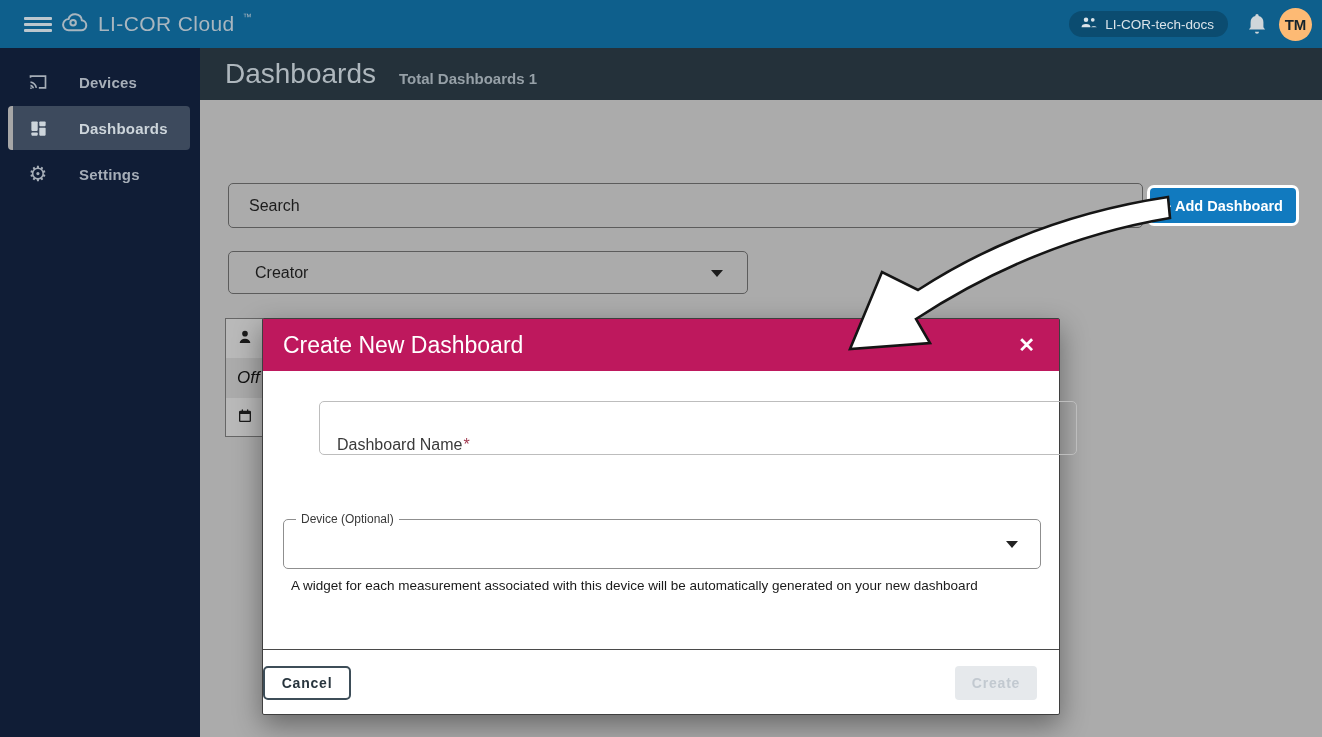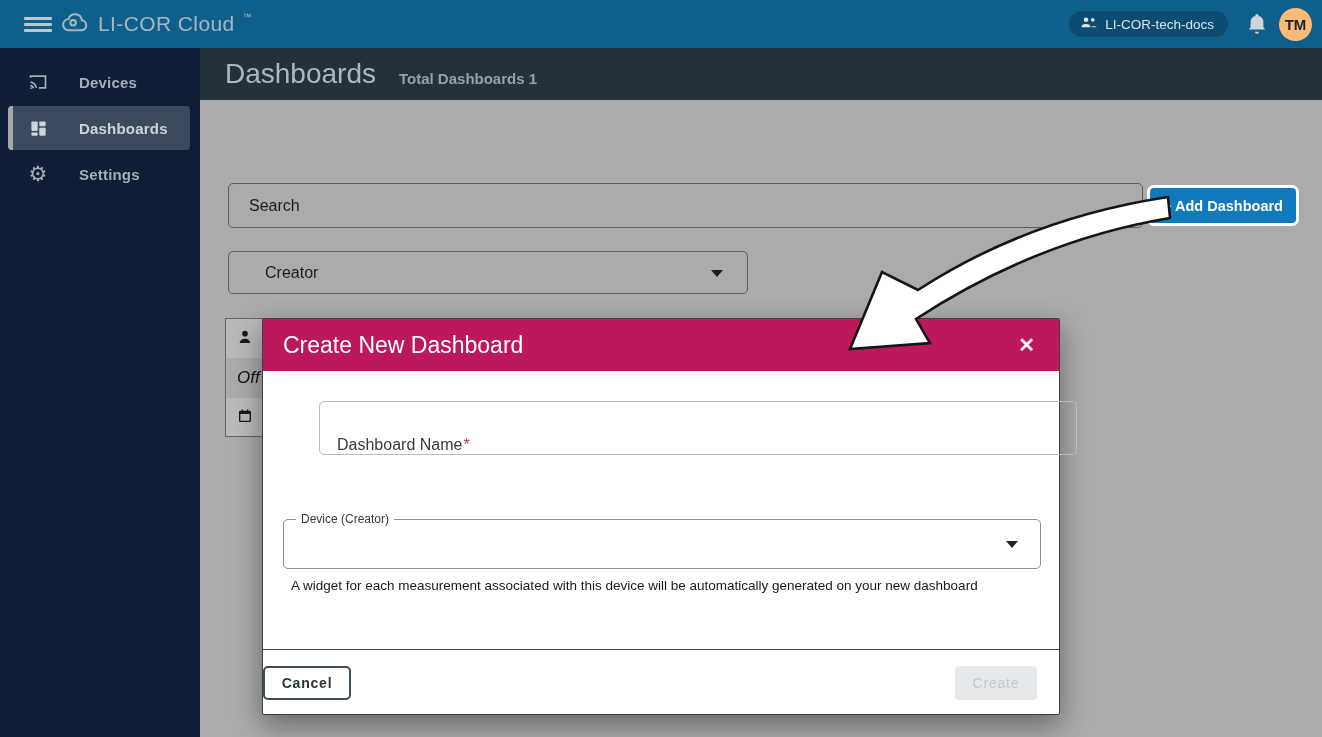--- a/index.html
+++ b/index.html
@@ -27,21 +27,21 @@
   .gear-glyph { font-size:21px; line-height:20px; color:#a6aeb8; }
 
   
   .page-header { position:absolute; left:200px; top:48px; width:1122px; height:52px; background:#24313a; display:flex; align-items:center; z-index:4; }
   .page-title { color:#aeb7bd; font-size:28px; font-weight:500; margin-left:25px; }
   .page-subtitle { color:#96a0a7; font-size:15px; font-weight:600; margin-left:23px; margin-top:8px; }
 
   
   .search-field { position:absolute; left:228px; top:183px; width:915px; height:45px; background:transparent; border:1px solid #5c5c5c; border-radius:5px; font-family:"Liberation Sans",sans-serif; font-size:16px; color:#1c1c1c; padding-left:20px; outline:none; }
   .search-field::placeholder { color:#1c1c1c; opacity:1; }
-  .select-box { position:absolute; left:228px; top:251px; width:520px; height:43px; border:1px solid #5c5c5c; border-radius:5px; display:flex; align-items:center; padding-left:36px; color:#1c1c1c; font-size:16px; cursor:pointer; }
+  .select-box { position:absolute; left:228px; top:251px; width:520px; height:43px; border:1px solid #5c5c5c; border-radius:5px; display:flex; align-items:center; padding-left:26px; color:#1c1c1c; font-size:16px; cursor:pointer; }
   .caret { width:0; height:0; border-left:6px solid transparent; border-right:6px solid transparent; border-top:7px solid #1c1c1c; position:absolute; right:24px; top:18px; }
   .add-btn { position:absolute; left:1150px; top:188px; width:146px; height:35px; background:#117abf; border:none; border-radius:4px; box-shadow:0 0 0 3px #ffffff; color:#fff; font-family:"Liberation Sans",sans-serif; font-size:14.5px; font-weight:700; cursor:pointer; z-index:6; }
 
   
   .card-sliver { position:absolute; left:225px; top:318px; width:38px; height:119px; border:1px solid #666; background:#ababab; overflow:hidden; z-index:20; }
   .card-row { height:39px; display:flex; align-items:center; padding-left:11px; }
   .card-row.alt { background:#b9b9b9; }
   .card-text { font-size:17px; color:#111; white-space:nowrap;font-style:italic; }
 
   
@@ -50,21 +50,21 @@
   .modal-title { color:#fff; font-size:23px; font-weight:500; }
   .modal-close { color:#fff; font-size:20px; font-weight:700; cursor:pointer; line-height:1; }
   .name-field { position:absolute; left:20px; top:82px; width:758px; height:54px; border:1px solid #bdbdbd; border-radius:5px; display:flex; align-items:flex-end; padding-left:17px; font-size:16px; color:#3a3a3a; cursor:text;margin-left:36px; }
   .req-star { color:#a13a50; margin-left:1px; }
   .device-field { position:absolute; left:20px; top:200px; width:758px; height:50px; border:1px solid #8f8f8f; border-radius:5px; cursor:pointer; }
   .device-label { position:absolute; left:12px; top:-8px; background:#fff; padding:0 5px; font-size:12px; color:#3a3a3a; }
   .device-caret { position:absolute; right:22px; top:21px; width:0; height:0; border-left:6px solid transparent; border-right:6px solid transparent; border-top:7px solid #222; }
   .helper-text { position:absolute; left:28px; top:259px; width:740px; font-size:13.5px; font-weight:500; color:#1a1a1a; }
   .modal-footer { position:absolute; left:0; top:330px; width:100%; height:66px; border-top:1px solid #4a4a4a; display:flex; align-items:center; justify-content:space-between; gap:15px; padding-right:22px; }
   .btn-cancel { width:88px; height:34px; background:#fff; border:2px solid #3d4d58; border-radius:5px; color:#28353e; font-family:"Liberation Sans",sans-serif; font-size:14px; font-weight:700; letter-spacing:.8px; cursor:pointer; }
-  .btn-create { width:82px; height:34px; background:#e6e9ec; border:none; border-radius:4px; color:#c2c9d0; font-family:"Liberation Sans",sans-serif; font-size:14px; font-weight:400; letter-spacing:.8px; cursor:default; }
+  .btn-create { width:82px; height:34px; background:#e6e9ec; border:none; border-radius:4px; color:#c2c9d0; font-family:"Liberation Sans",sans-serif; font-size:14px; font-weight:700; letter-spacing:.8px; cursor:default; }
 
   .arrow-annotation { position:absolute; left:830px; top:186px; z-index:40; pointer-events:none; }
 </style>
 </head>
 <body>
 
 <header class="topbar">
   <div class="hamburger">
       <span></span>
       <span></span>
@@ -177,21 +177,21 @@
 <div class="modal">
   <div class="modal-header">
     <span class="modal-title">Create New Dashboard</span>
     <span class="modal-close">✕</span>
   </div>
   <div class="name-field">
     <span>Dashboard Name</span>
       <span class="req-star">*</span>
   </div>
   <div class="device-field">
-    <span class="device-label">Device (Creator)</span>
+    <span class="device-label">Device (Optional)</span>
     <span class="device-caret"></span>
   </div>
   <div class="helper-text">A widget for each measurement associated with this device will be automatically generated on your new dashboard</div>
   <div class="modal-footer">
     <button class="btn-cancel">Cancel</button>
     <button class="btn-create">Create</button>
   </div>
 </div>
 
 <svg class="arrow-annotation" width="360" height="180" viewBox="0 0 360 180">

